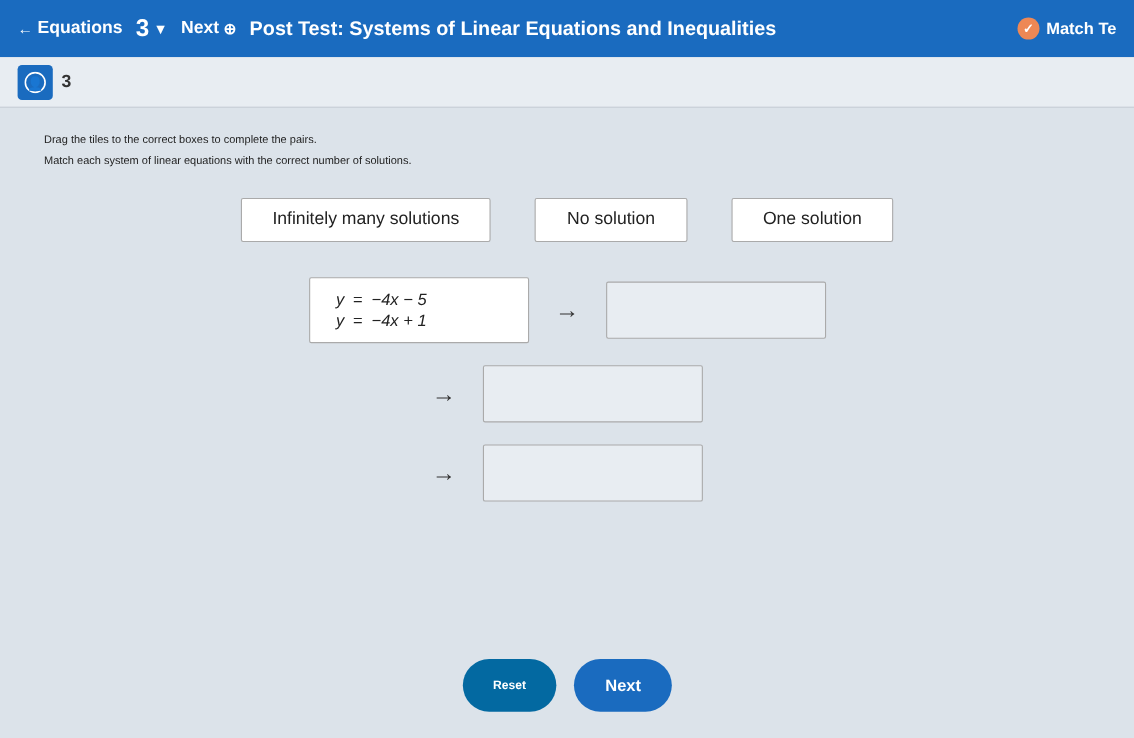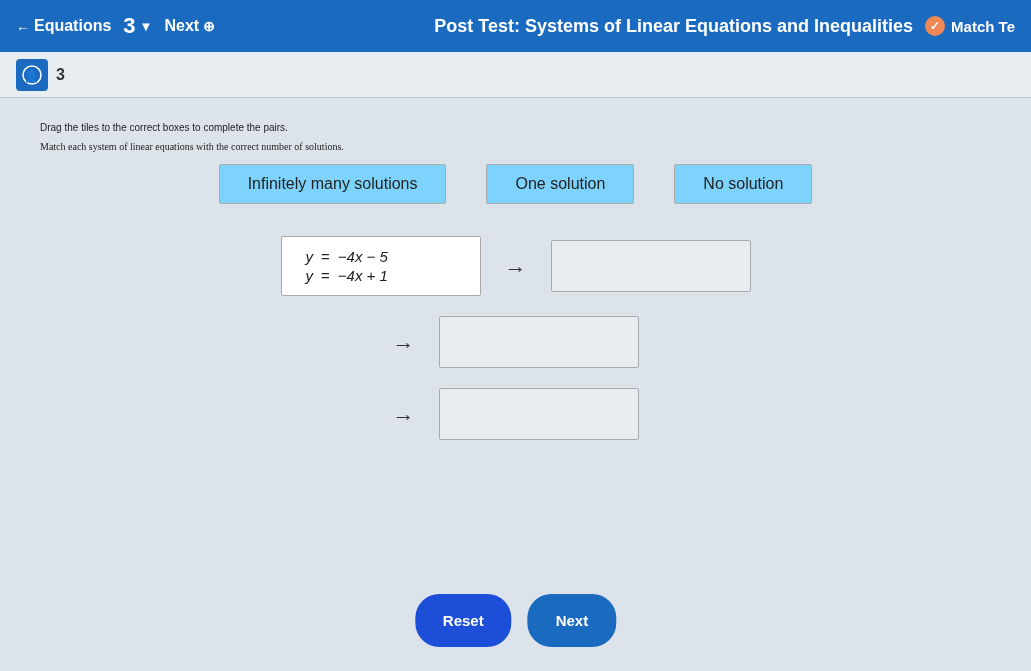--- a/index.html
+++ b/index.html
@@ -44,21 +44,21 @@
       font-size: 22px;
       font-weight: bold;
       color: white;
       display: flex;
       align-items: center;
       gap: 4px;
     }
 
     .top-bar .title {
       flex: 1;
-      text-align: right;
+      text-align: left;
       font-size: 18px;
       font-weight: bold;
       color: white;
     }
 
     .top-bar .submit-btn {
       display: flex;
       align-items: center;
       gap: 6px;
       color: white;
@@ -118,34 +118,33 @@
       position: relative;
     }
 
     .instruction-text {
       font-size: 10px;
       color: #222;
       margin-bottom: 8px;
     }
 
     .instruction-text.second {
-      margin-bottom: 12px;
-      font-family: Liberation Serif, serif;
+      margin-bottom: 28px;
     }
 
     
     .tiles-row {
       display: flex;
       justify-content: center;
       gap: 40px;
       margin-bottom: 32px;
     }
 
     .tile {
-      background: #7dd3fc;
+      background: #ffffff;
       border: 1px solid #aaa;
       border-radius: 2px;
       padding: 10px 28px;
       font-size: 16px;
       color: #222;
       cursor: grab;
       user-select: none;
     }
 
     
@@ -203,26 +202,26 @@
     .bottom-btns {
       position: absolute;
       bottom: 24px;
       left: 50%;
       transform: translateX(-50%);
       display: flex;
       gap: 16px;
     }
 
     .btn-reset {
-      background: #1d4ed8;
+      background: #0369a1;
       color: white;
       border: none;
       border-radius: 24px;
       padding: 18px 28px;
-      font-size: 15px;
+      font-size: 11px;
       font-weight: bold;
       cursor: pointer;
     }
 
     .btn-next {
       background: #1a6bbf;
       color: white;
       border: none;
       border-radius: 24px;
       padding: 10px 28px;
@@ -272,22 +271,22 @@
   <span class="question-num-label">3</span>
 </div>
 
 <div class="main-content">
 
   <p class="instruction-text">Drag the tiles to the correct boxes to complete the pairs.</p>
   <p class="instruction-text second">Match each system of linear equations with the correct number of solutions.</p>
 
   <div class="tiles-row">
     <div class="tile">Infinitely many solutions</div>
+    <div class="tile">No solution</div>
     <div class="tile">One solution</div>
-    <div class="tile">No solution</div>
   </div>
 
   <div class="equation-section">
 
     <div class="equation-row">
       <div class="equation-box">
         <table>
           <tbody>
               <tr>
             <td><i>y</i></td>

